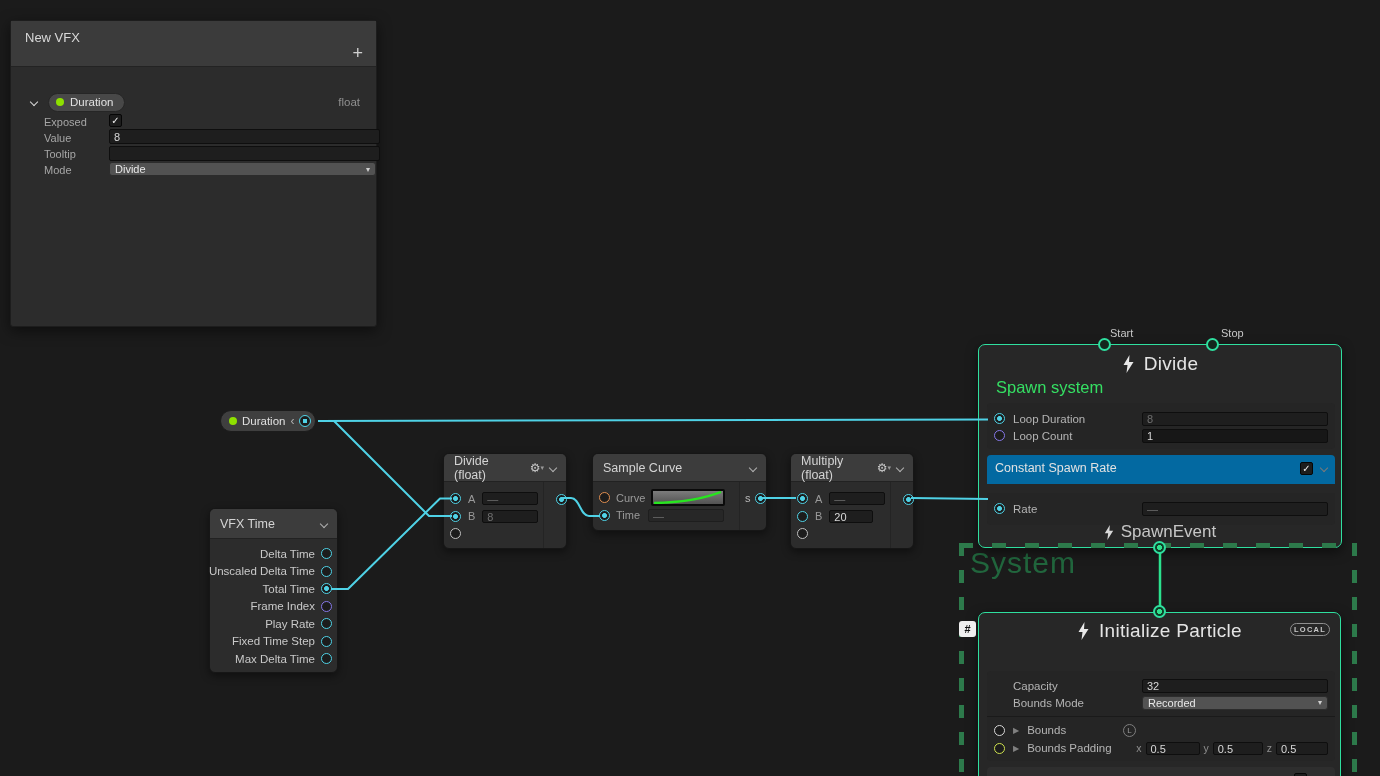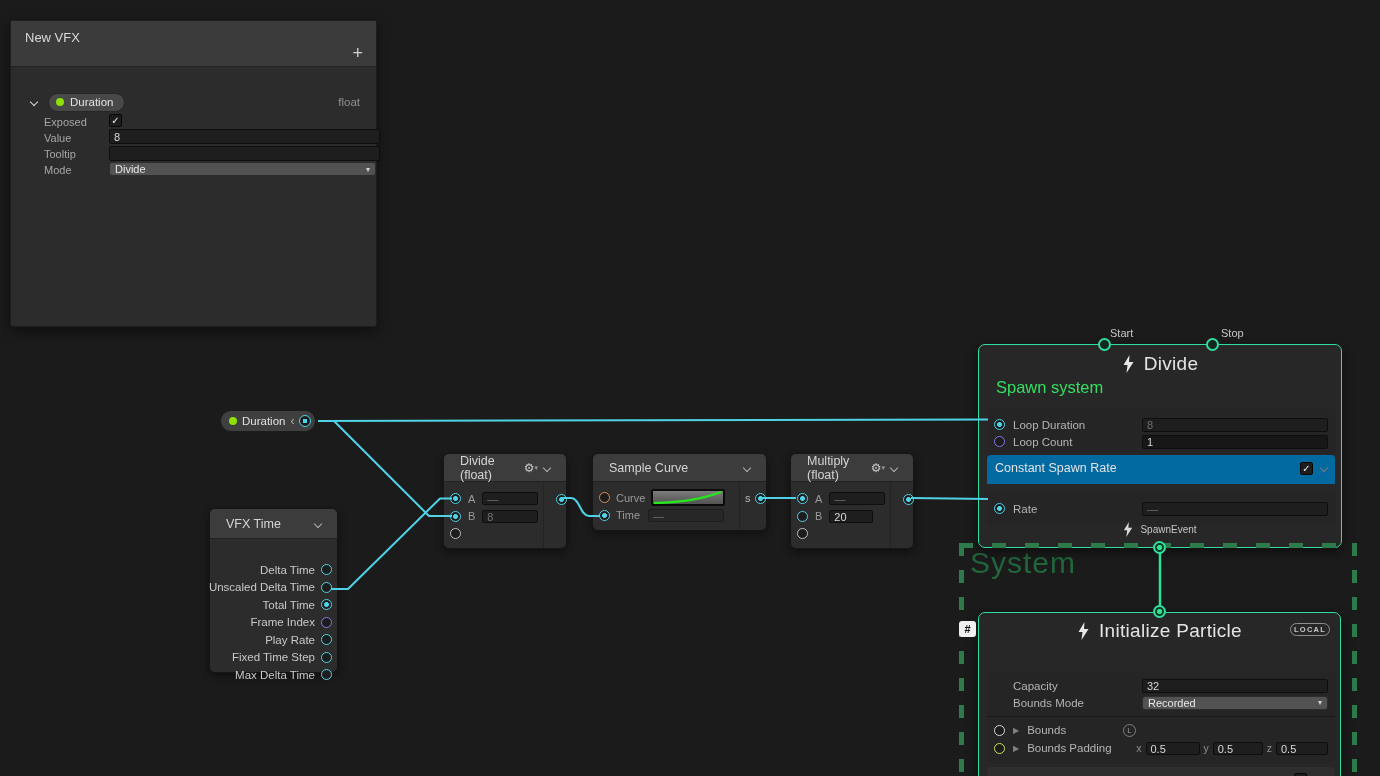--- a/index.html
+++ b/index.html
@@ -30,21 +30,21 @@
         font-size:11px;display:flex;align-items:center;padding:0 5px;position:relative}
   .dropdown .dd-arrow{margin-left:auto;font-size:8px;color:#d0d0d0}
   .cb{width:13px;height:13px;background:#1d1d1d;border:1px solid #060606;border-radius:2px;
         color:#efefef;font-size:10px;line-height:11px;text-align:center;font-weight:bold}
   .bolt{flex:none}
 
   
   .op-node{position:absolute;background:var(--node-bg);border:1px solid #161616;border-radius:6px;
         box-shadow:0 3px 8px rgba(0,0,0,.45);z-index:3}
   .op-hdr{height:28px;background:var(--node-hdr);border-radius:5px 5px 0 0;display:flex;
-        align-items:center;padding:0 16px;color:#d4d4d4;font-size:12.5px;gap:6px;border-bottom:1px solid #222}
+        align-items:center;padding:0 10px;color:#d4d4d4;font-size:12.5px;gap:6px;border-bottom:1px solid #222}
   .op-hdr .spacer{flex:1}
   .op-hdr .gear{font-size:12px;color:#c9c9c9}
   .op-hdr .gear small{font-size:7px;vertical-align:2px;color:#9a9a9a}
   .op-row{display:flex;align-items:center;height:17.5px;padding:0 6px;gap:7px;
         color:#9a9a9a;font-size:11px}
   .outcol{position:absolute;top:28px;bottom:0;border-left:1px solid #242424}
 
   
   .vt-row{display:flex;align-items:center;justify-content:flex-end;height:17.5px;padding:0 5px;
         gap:6px;color:#c9c9c9;font-size:11.5px;white-space:nowrap}
@@ -104,21 +104,21 @@
     <span style="color:#b0b0b0;font-size:12px;line-height:10px">‹</span>
     <span class="port filled" style="width:12px;height:12px"></span>
   </div>
 
   <div class="op-node" style="left:209px;top:508px;width:129px;height:165px">
     <div class="op-hdr" style="height:30px">
       <span>VFX Time</span>
       <span class="spacer"></span>
         <span class="chev"></span>
     </div>
-    <div style="padding-top:22px">
+    <div style="padding-top:6px">
       <div class="vt-row">
           <span>Delta Time</span>
           <span class="port"></span>
         </div>
       <div class="vt-row">
           <span>Unscaled Delta Time</span>
           <span class="port"></span>
         </div>
       <div class="vt-row">
           <span>Total Time</span>
@@ -229,21 +229,21 @@
 
   <div class="ctx" style="left:978px;top:344px;width:364px;height:204px">
     <div class="ctx-title" style="top:8px">
       <svg class="bolt" width="13" height="18" viewBox="0 0 12 18">
           <path d="M7 0 L1 10 H5 L4 18 L11 7 H6.5 Z" fill="#e8e8e8"></path>
         </svg>
       <span>Divide</span>
     </div>
     <div class="abs" style="left:17px;top:33px;font-size:16.5px;color:#35df63">Spawn system</div>
 
-    <div class="blk" style="left:8px;top:64px;width:348px;height:46px;padding-top:7px">
+    <div class="blk" style="left:8px;top:58px;width:348px;height:46px;padding-top:7px">
       <div class="blk-row">
         <span class="port filled"></span>
         <span>Loop Duration</span>
         <span class="vfield linked rfield">8</span>
       </div>
       <div class="blk-row">
         <span class="port" style="--pc:#8678e9"></span>
         <span>Loop Count</span>
         <span class="vfield rfield" style="background:#171717">1</span>
       </div>
@@ -260,21 +260,21 @@
         <span class="port filled"></span>
         <span>Rate</span>
         <span class="vfield linked rfield">—</span>
       </div>
     </div>
 
     <div class="abs" style="left:0;right:0;top:177px;display:flex;justify-content:center;align-items:center;gap:7px">
       <svg class="bolt" width="10" height="15" viewBox="0 0 12 18">
           <path d="M7 0 L1 10 H5 L4 18 L11 7 H6.5 Z" fill="#d8d8d8"></path>
         </svg>
-      <span style="font-size:10px;color:#c6c6c6">SpawnEvent</span>
+      <span style="font-size:17px;color:#c6c6c6">SpawnEvent</span>
     </div>
   </div>
   <span class="flowport filled" style="left:1153px;top:541px"></span>
 
   <div class="ctx" style="left:978px;top:612px;width:363px;height:170px;border-radius:7px 7px 0 0">
     <div class="ctx-title" style="top:7px">
       <svg class="bolt" width="13" height="18" viewBox="0 0 12 18">
           <path d="M7 0 L1 10 H5 L4 18 L11 7 H6.5 Z" fill="#e8e8e8"></path>
         </svg>
       <span>Initialize Particle</span>

